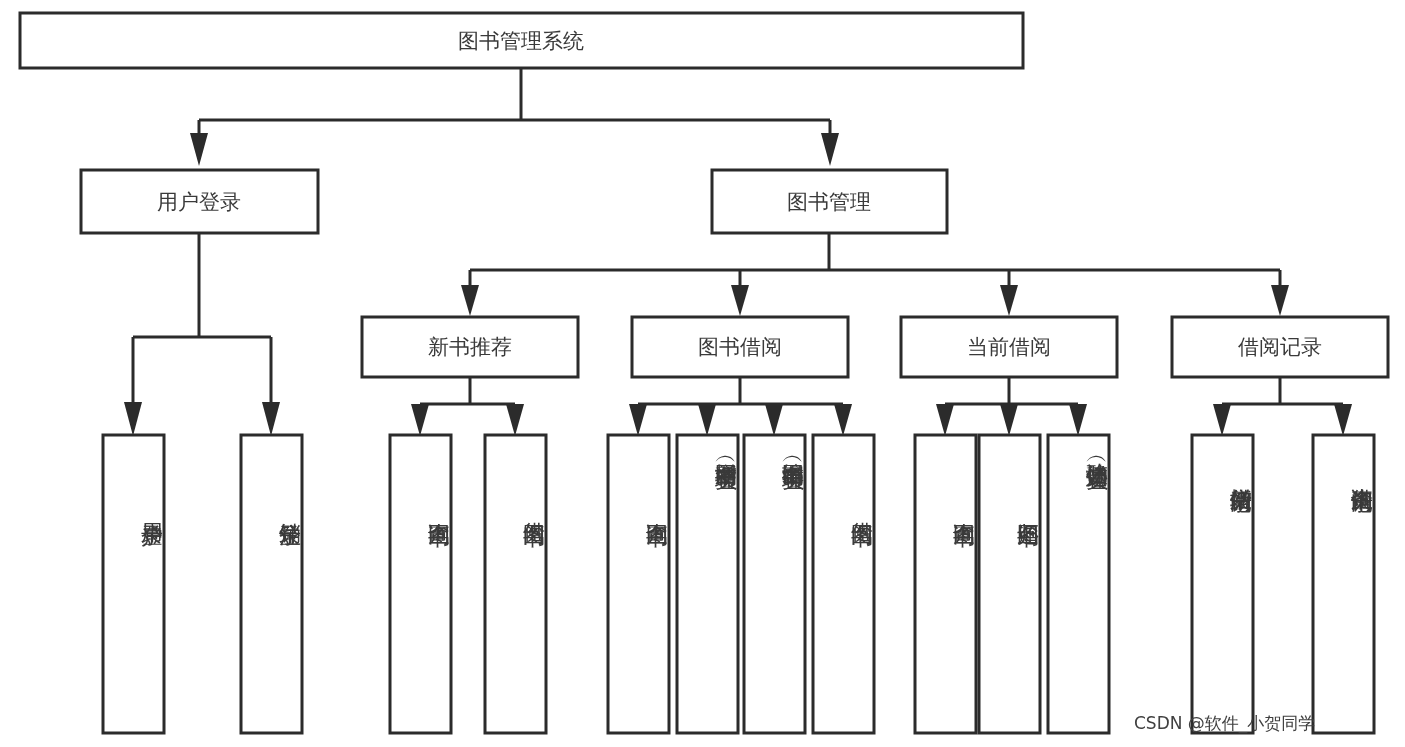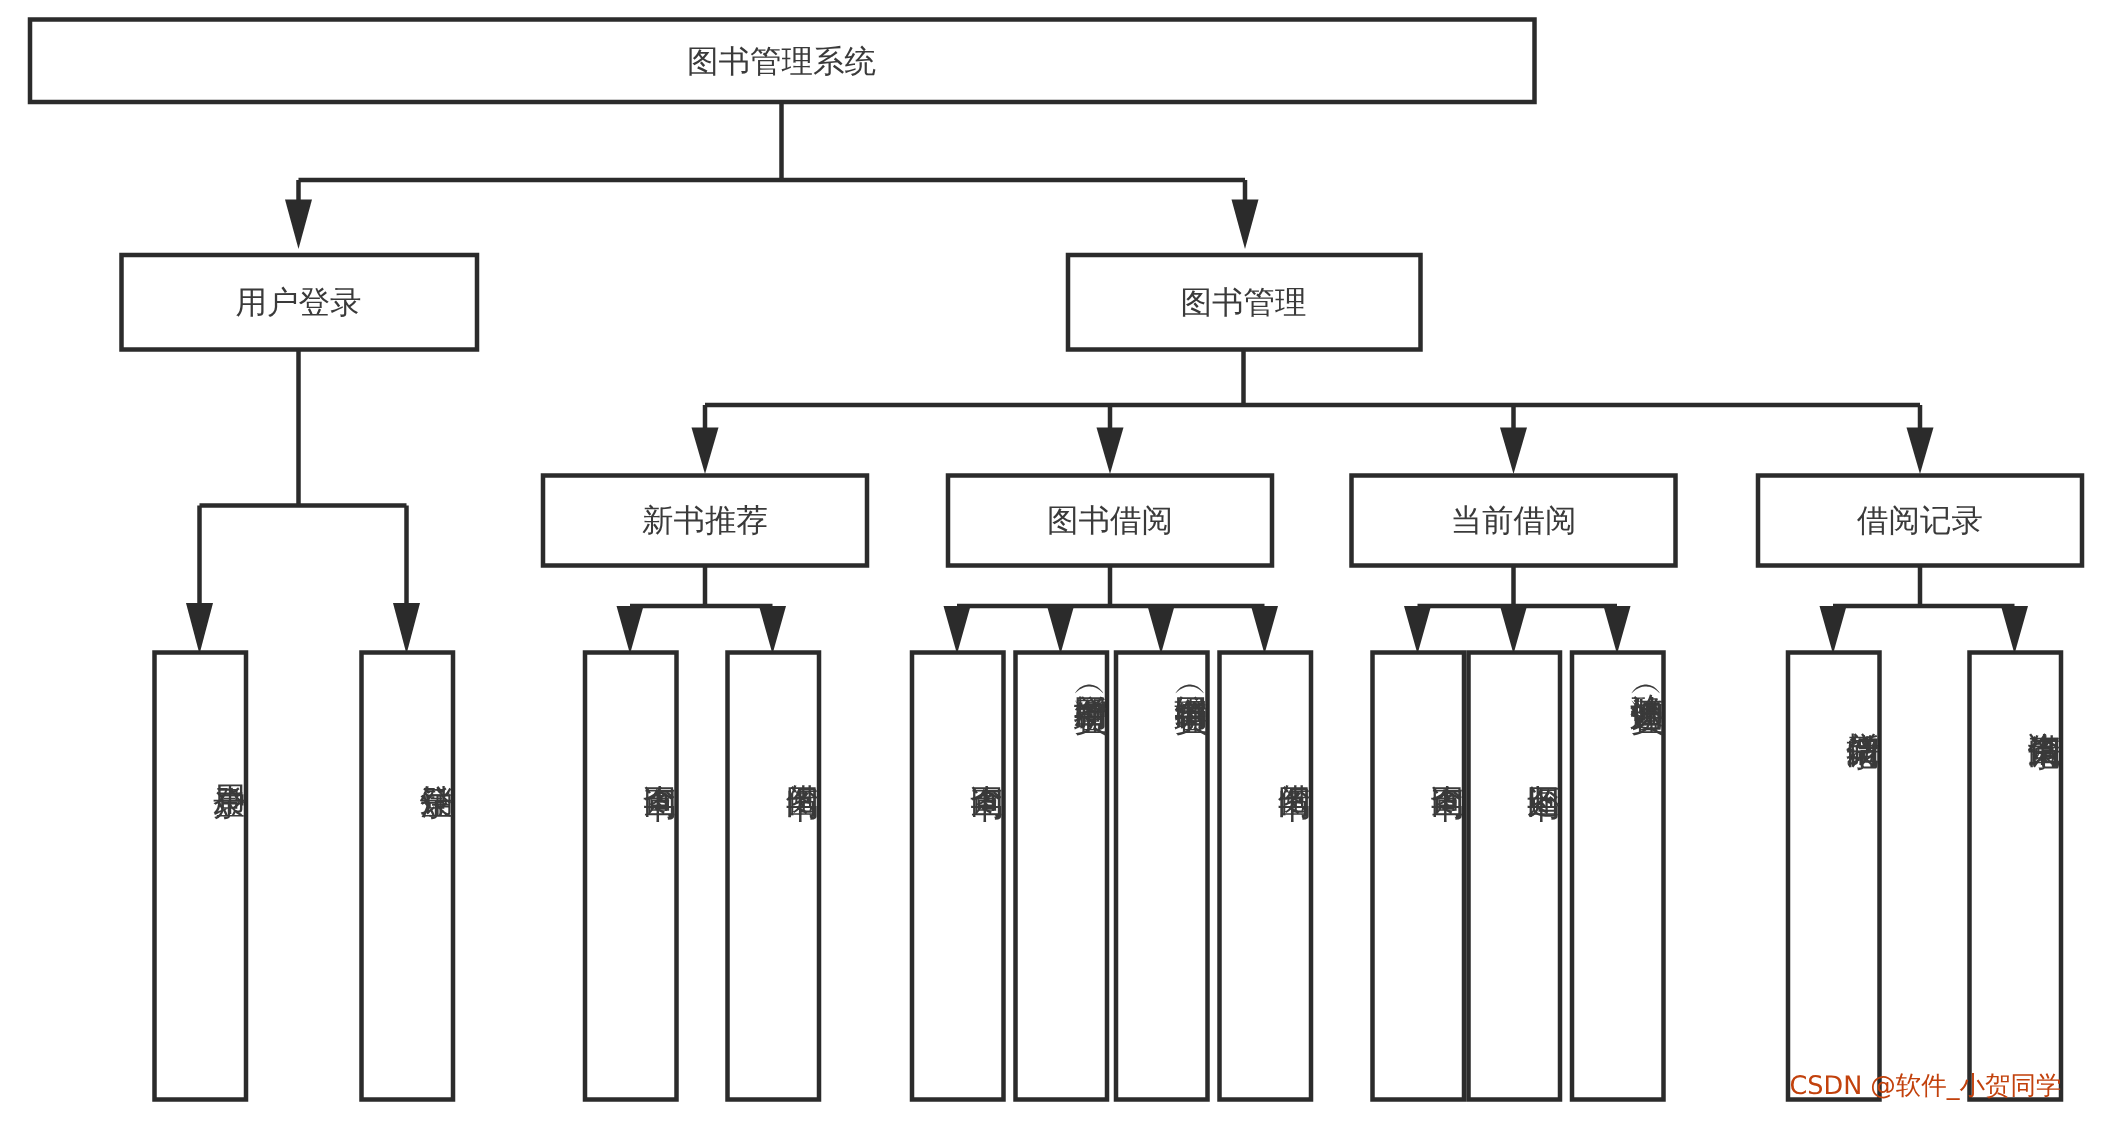--- a/index.html
+++ b/index.html
@@ -61,25 +61,25 @@
     line-height: 1.06;
     color: #3a3a3a;
     letter-spacing: 1px;
     text-align: center;
     white-space: nowrap;
     pointer-events: none;
     user-select: none;
   }
   .watermark {
     position: absolute;
-    left: 1193px;
+    left: 1134px;
     top: 712px;
     font-family: "DejaVu Sans", "Liberation Sans", sans-serif;
     font-size: 17px;
-    color: #c2410c;
+    color: #404040;
     white-space: nowrap;
     user-select: none;
   }
 </style>
 </head>
 <body>
 
 <div id="diagram-root">
 
   <svg class="diagram-canvas" viewBox="0 0 1405 747" xmlns="http://www.w3.org/2000/svg">

